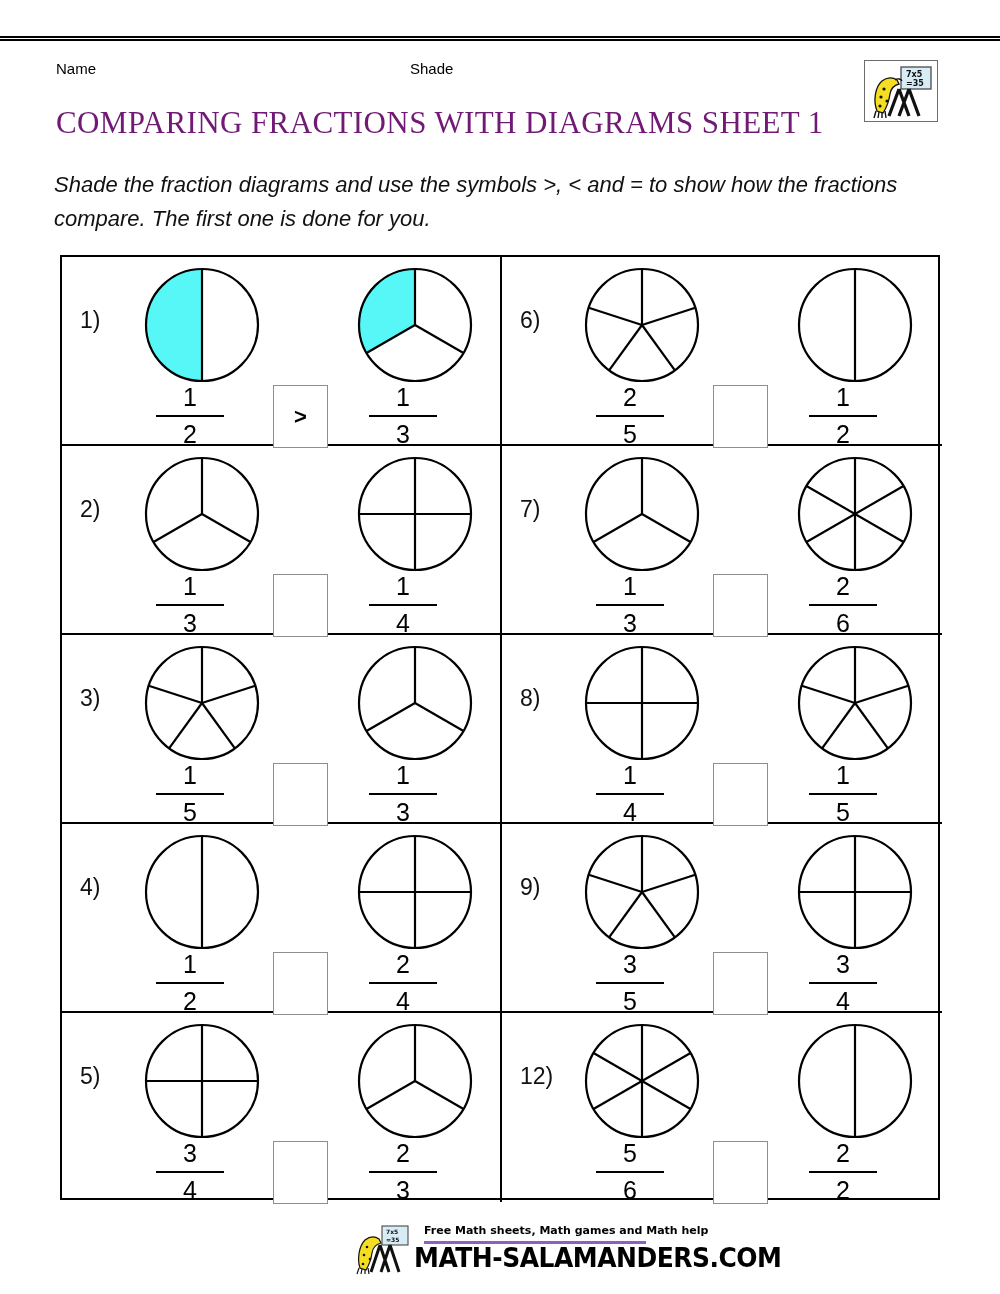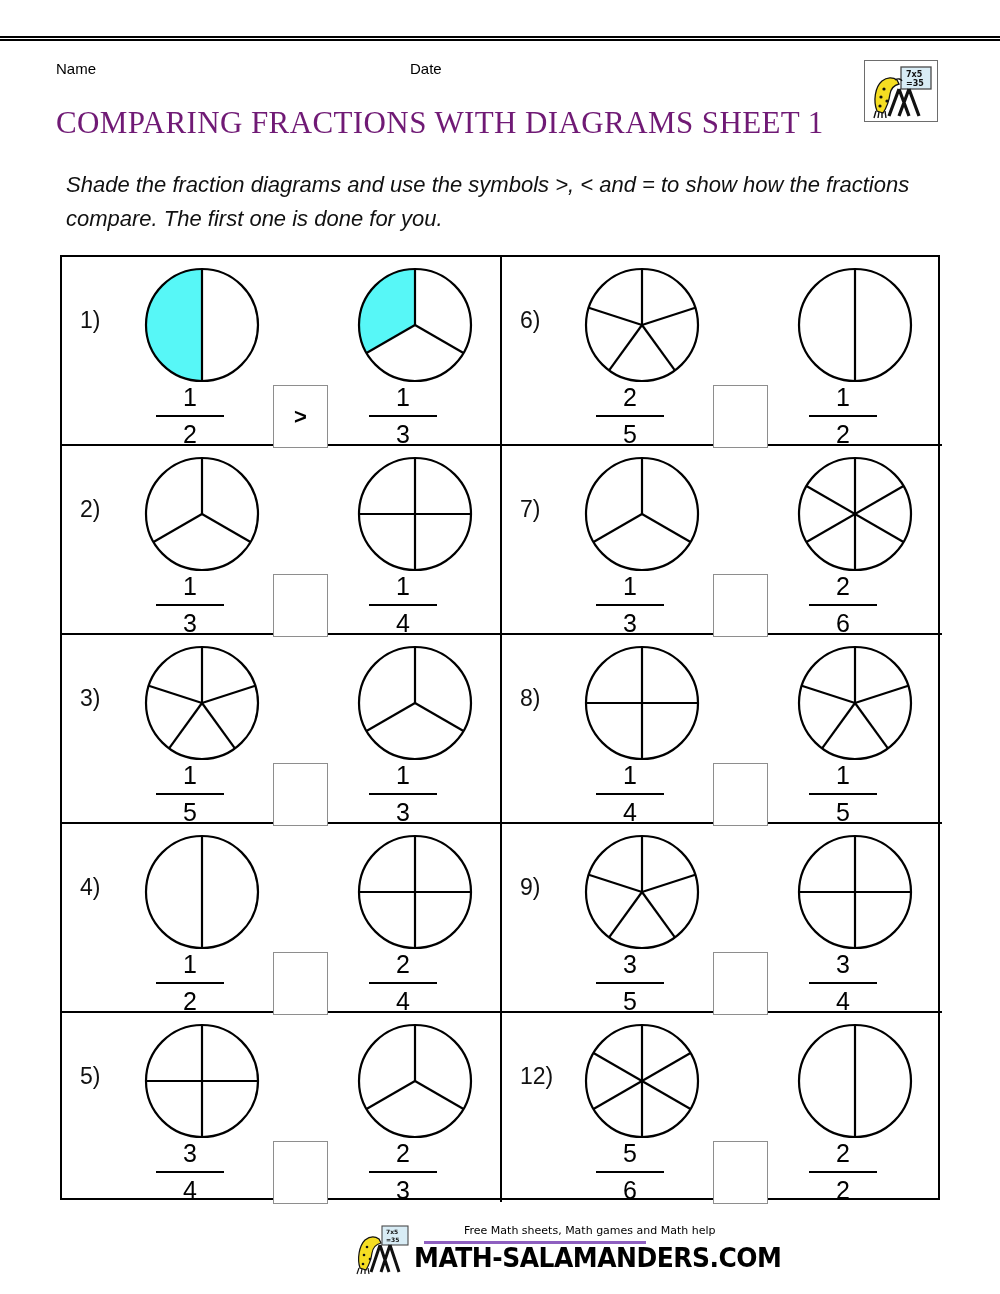--- a/index.html
+++ b/index.html
@@ -26,21 +26,20 @@
   .page-title {
     position:absolute; left:56px; top:105px;
     font-family:"Liberation Serif", serif;
     font-size:31px; letter-spacing:0.4px;
     color:#701a75; white-space:nowrap;
   }
   .instructions {
     position:absolute; left:54px; top:168px; width:880px;
     font-size:22px; font-style:italic; line-height:1.55;
     color:#111;
-    margin-left:12px;
   }
 
   
   .grid {
     position:absolute; left:60px; top:255px;
     width:880px; height:945px;
     border:2px solid #000;
   }
   .row {
     position:absolute; left:0; width:880px; height:189px;
@@ -79,43 +78,42 @@
     display:flex; align-items:center; justify-content:center;
     font-size:22px; font-weight:bold;
   }
 
   
   .footer {
     position:absolute; left:352px; top:1222px; width:300px; height:56px;
   }
   .footer-tag {
     position:absolute; left:72px; top:2px;
-    font-size:11px; font-weight:normal; white-space:nowrap;
+    font-size:11px; font-weight:bold; white-space:nowrap;
     font-family:"DejaVu Sans", sans-serif;
-    margin-left:40px;
   }
   .footer-rule {
     position:absolute; left:72px; top:19px; width:222px; height:3px;
     background:#8e5fc0;
   }
   .footer-url {
     position:absolute; left:62px; top:22px;
     font-size:25px; font-weight:bold; letter-spacing:-0.5px;
     white-space:nowrap;
     font-family:"DejaVu Sans", sans-serif;
     transform:scaleY(1.05);
   }
 </style>
 </head>
 <body>
 
 <div class="top-rule"></div>
 
 <div class="hdr-name">Name</div>
-<div class="hdr-date">Date</div>
+<div class="hdr-date">Shade</div>
 
 <div class="logo-box">
   <svg width="72" height="60" viewBox="0 0 72 60">
     <rect x="0" y="0" width="72" height="60" fill="#ffffff"></rect>
 
     <rect x="36" y="6" width="30" height="22" fill="#d8ecf5" stroke="#4a4a4a" stroke-width="1.3"></rect>
     <text x="41" y="16" font-family="'DejaVu Sans',sans-serif" font-size="8" font-weight="bold" fill="#111">7x5</text>
     <text x="41" y="25" font-family="'DejaVu Sans',sans-serif" font-size="8" font-weight="bold" fill="#111">=35</text>
 
     <path d="M34 28 L24 55 M34 28 L44 55 M44 28 L34 55 M44 28 L54 55" stroke="#111" stroke-width="3.2" fill="none"></path>

